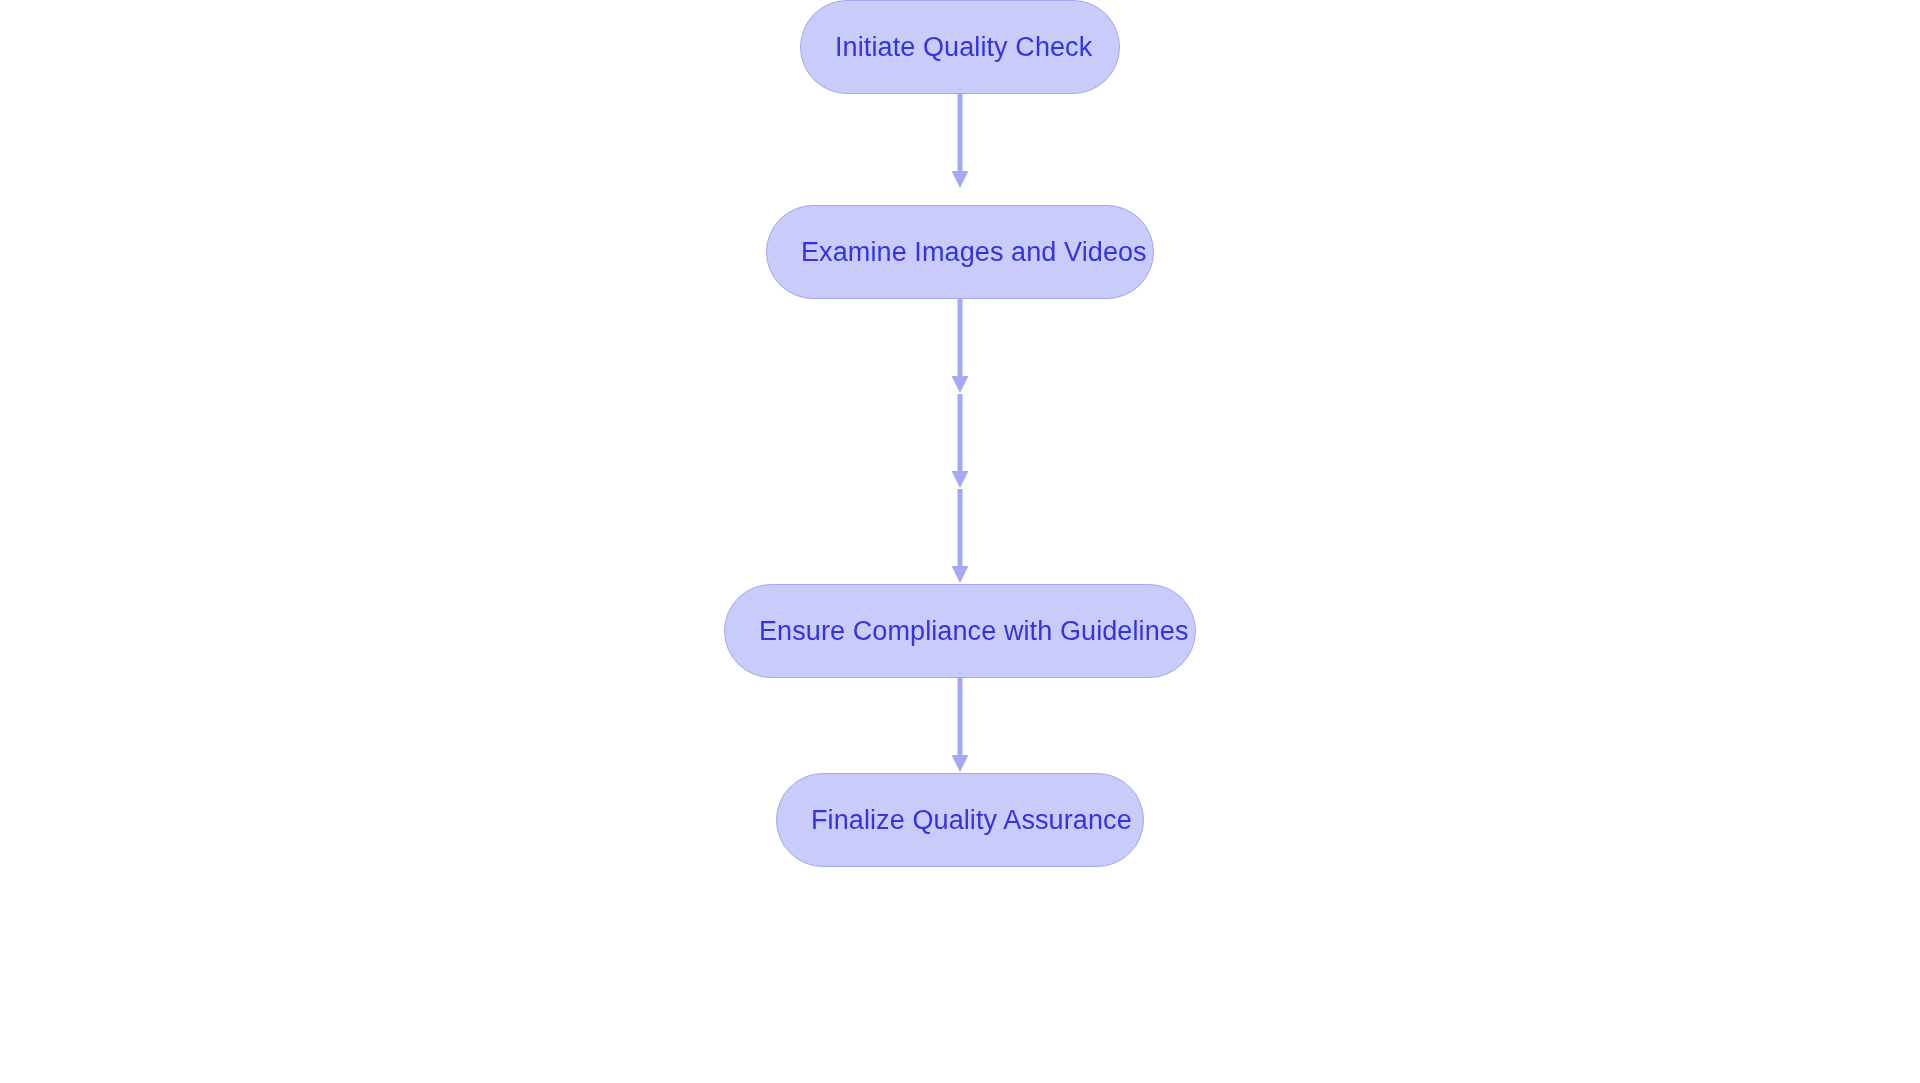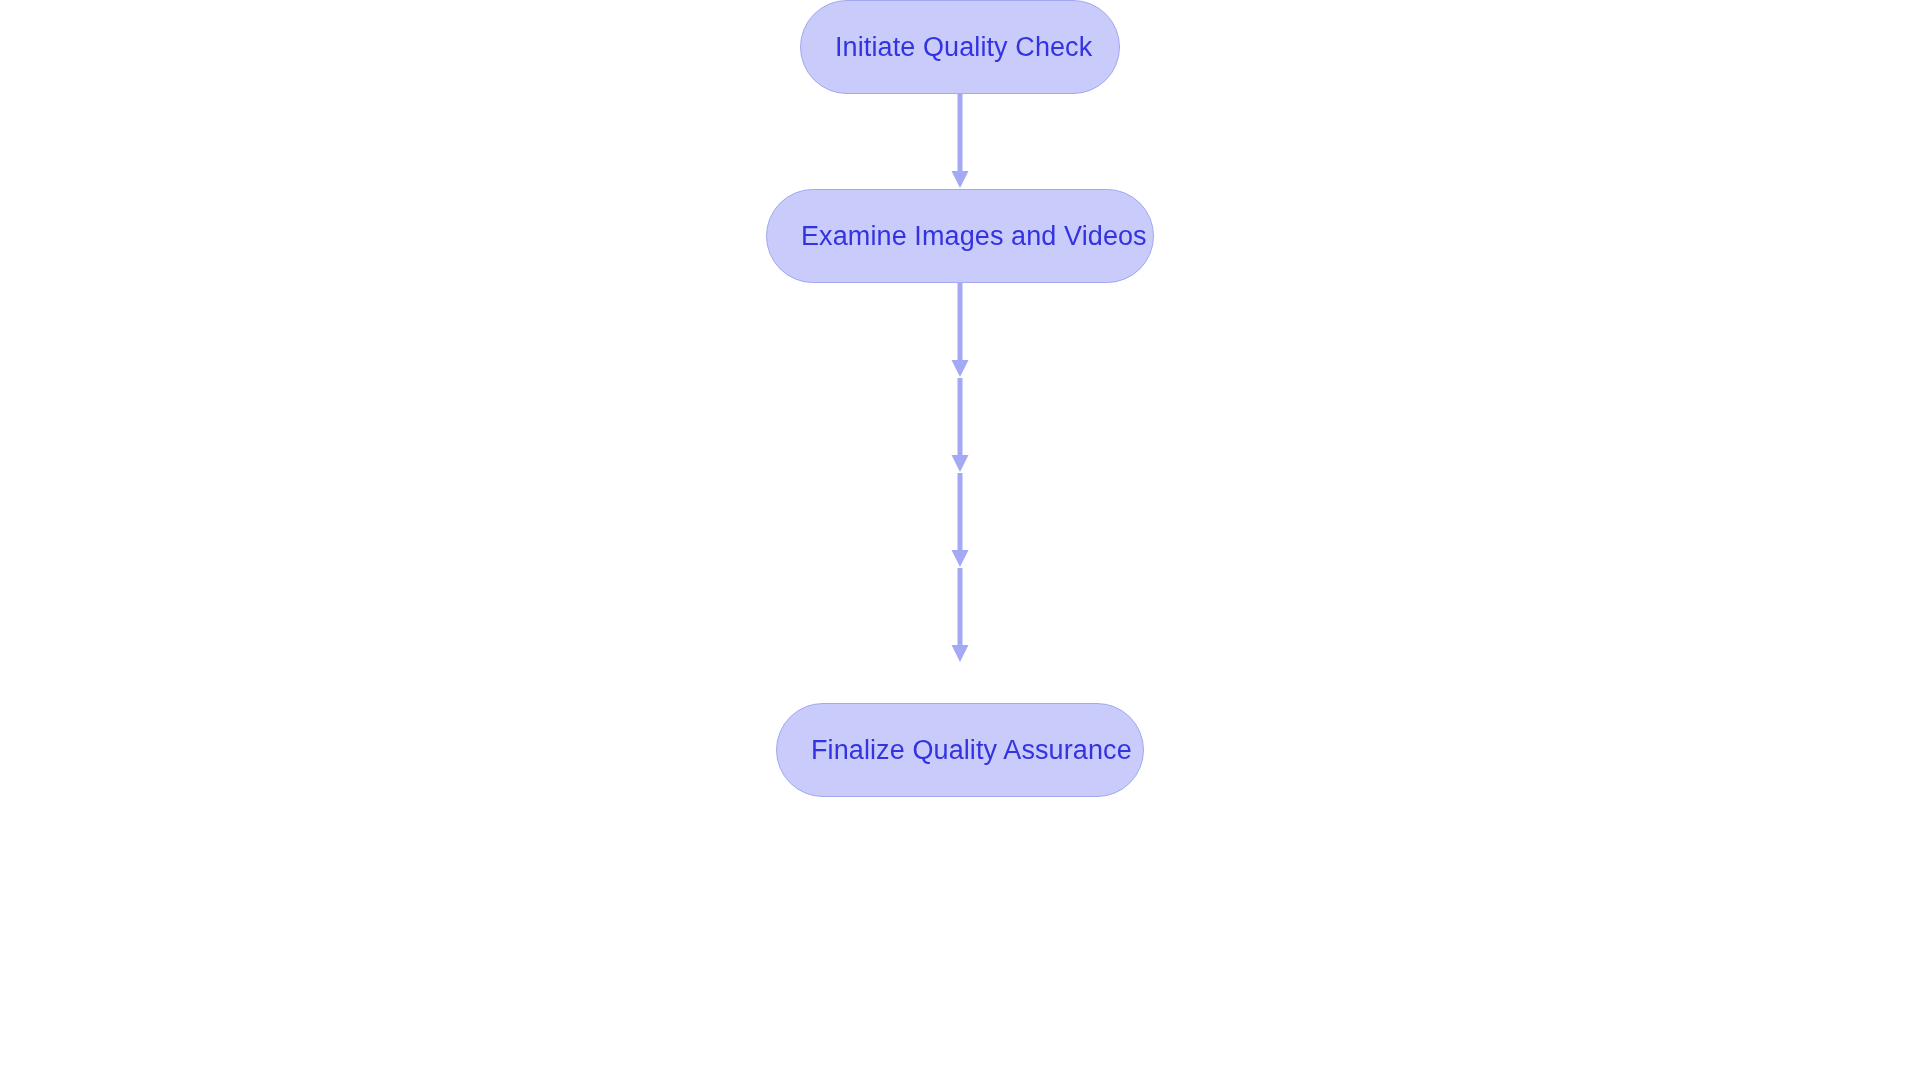--- a/index.html
+++ b/index.html
@@ -48,25 +48,25 @@
     font-weight: 400;
     color: #3333E0;
     letter-spacing: 0.1px;
     white-space: nowrap;
     line-height: 1;
     padding: 0 34px;
   }
 
   
   .n0 { width: 320px; }
-  .n1 { width: 388px; }
+  .n1 { width: 388px; margin-top: 16px; }
   .n2 { width: 236px; }
   .n3 { width: 296px; }
   .n4 { width: 472px; }
-  .n5 { width: 368px; margin-top: 40px; }
+  .n5 { width: 368px; }
 
   
   .flow-connector {
     position: relative;
     width: 24px;
     height: 95px;
     flex: 0 0 auto;
     display: block;
   }
   .flow-connector svg {
@@ -113,20 +113,23 @@
     </div>
 
 
     <div class="flow-connector">
       <svg viewBox="0 0 24 95" xmlns="http://www.w3.org/2000/svg">
         <line x1="12" y1="0" x2="12" y2="78" stroke="#A3A9F5" stroke-width="5"></line>
         <polygon points="3.5,77 20.5,77 12,94" fill="#A3A9F5"></polygon>
       </svg>
     </div>
 
+    <div class="flow-node n4">
+      <span class="flow-node-label">Ensure Compliance with Guidelines</span>
+    </div>
 
     <div class="flow-connector">
       <svg viewBox="0 0 24 95" xmlns="http://www.w3.org/2000/svg">
         <line x1="12" y1="0" x2="12" y2="78" stroke="#A3A9F5" stroke-width="5"></line>
         <polygon points="3.5,77 20.5,77 12,94" fill="#A3A9F5"></polygon>
       </svg>
     </div>
 
     <div class="flow-node n5">
       <span class="flow-node-label">Finalize Quality Assurance</span>

